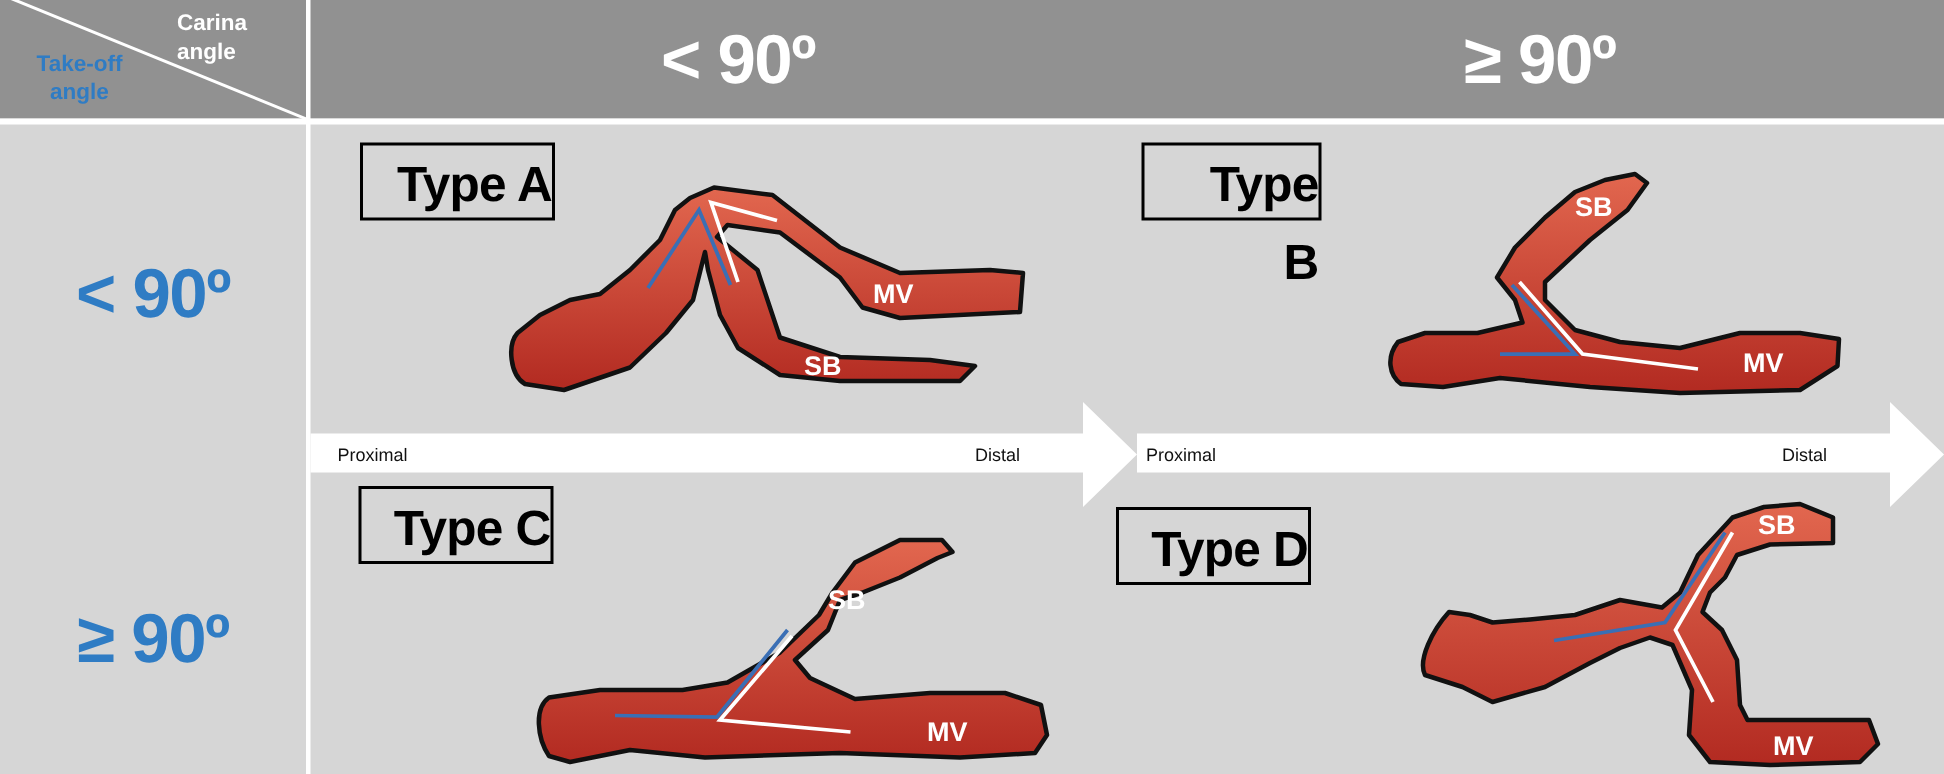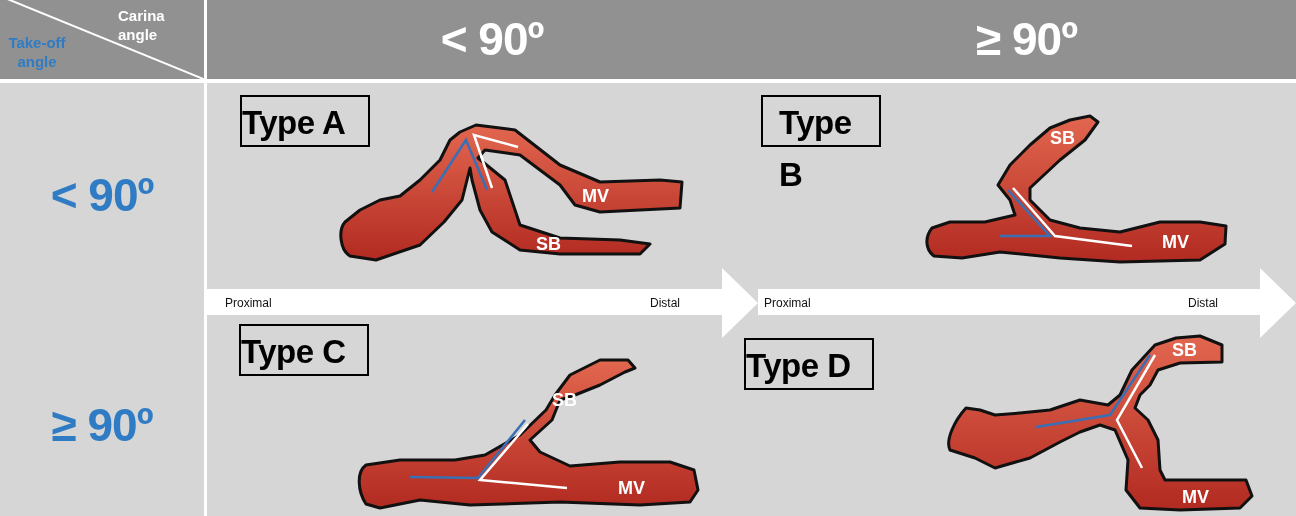--- a/index.html
+++ b/index.html
@@ -13,34 +13,34 @@
     background: #919191;
   }
   .hsep { position: absolute; left: 0; top: 79px; width: 1296px; height: 4px; background: #ffffff; }
   .vsep { position: absolute; left: 204px; top: 0; width: 3px; height: 516px; background: #ffffff; }
   .corner-svg { position: absolute; left: 0; top: 0; }
   .corner-carina {
     position: absolute; left: 118px; top: 6px; width: 80px; text-align: left;
     color: #ffffff; font-weight: bold; font-size: 15px; line-height: 19px;
   }
   .corner-takeoff {
-    position: absolute; left: 0px; top: 33px; width: 74px; text-align: center;
+    position: absolute; left: 16px; top: 33px; width: 74px; text-align: center;
     color: #2f7cc4; font-weight: bold; font-size: 15px; line-height: 19px;
   }
   .col-head {
     position: absolute; top: 6px; height: 66px; line-height: 66px; text-align: center;
     color: #ffffff; font-weight: bold; font-size: 46px; letter-spacing: -1px;
   }
   .row-head {
     position: absolute; left: 0; width: 204px; text-align: center;
     color: #2f7cc4; font-weight: bold; font-size: 46px; letter-spacing: -1px;
   }
   .type-box {
     position: absolute; border: 2px solid #000; background: #d6d6d6;
-    font-weight: bold; font-size: 33px; color: #000; text-align: left;
+    font-weight: bold; font-size: 33px; color: #000; text-align: right;
     line-height: 52px; height: 52px; box-sizing: border-box; letter-spacing: -0.5px;
   }
   .arrow-label {
     position: absolute; font-weight: normal; font-size: 12px; color: #111; top: 296px;
   }
   .diagram-svg { position: absolute; left: 0; top: 0; }
   .vlabel { font-family: "Liberation Sans", "DejaVu Sans", sans-serif; font-weight: bold; font-size: 18px; fill: #ffffff; }
 </style>
 </head>
 <body>

